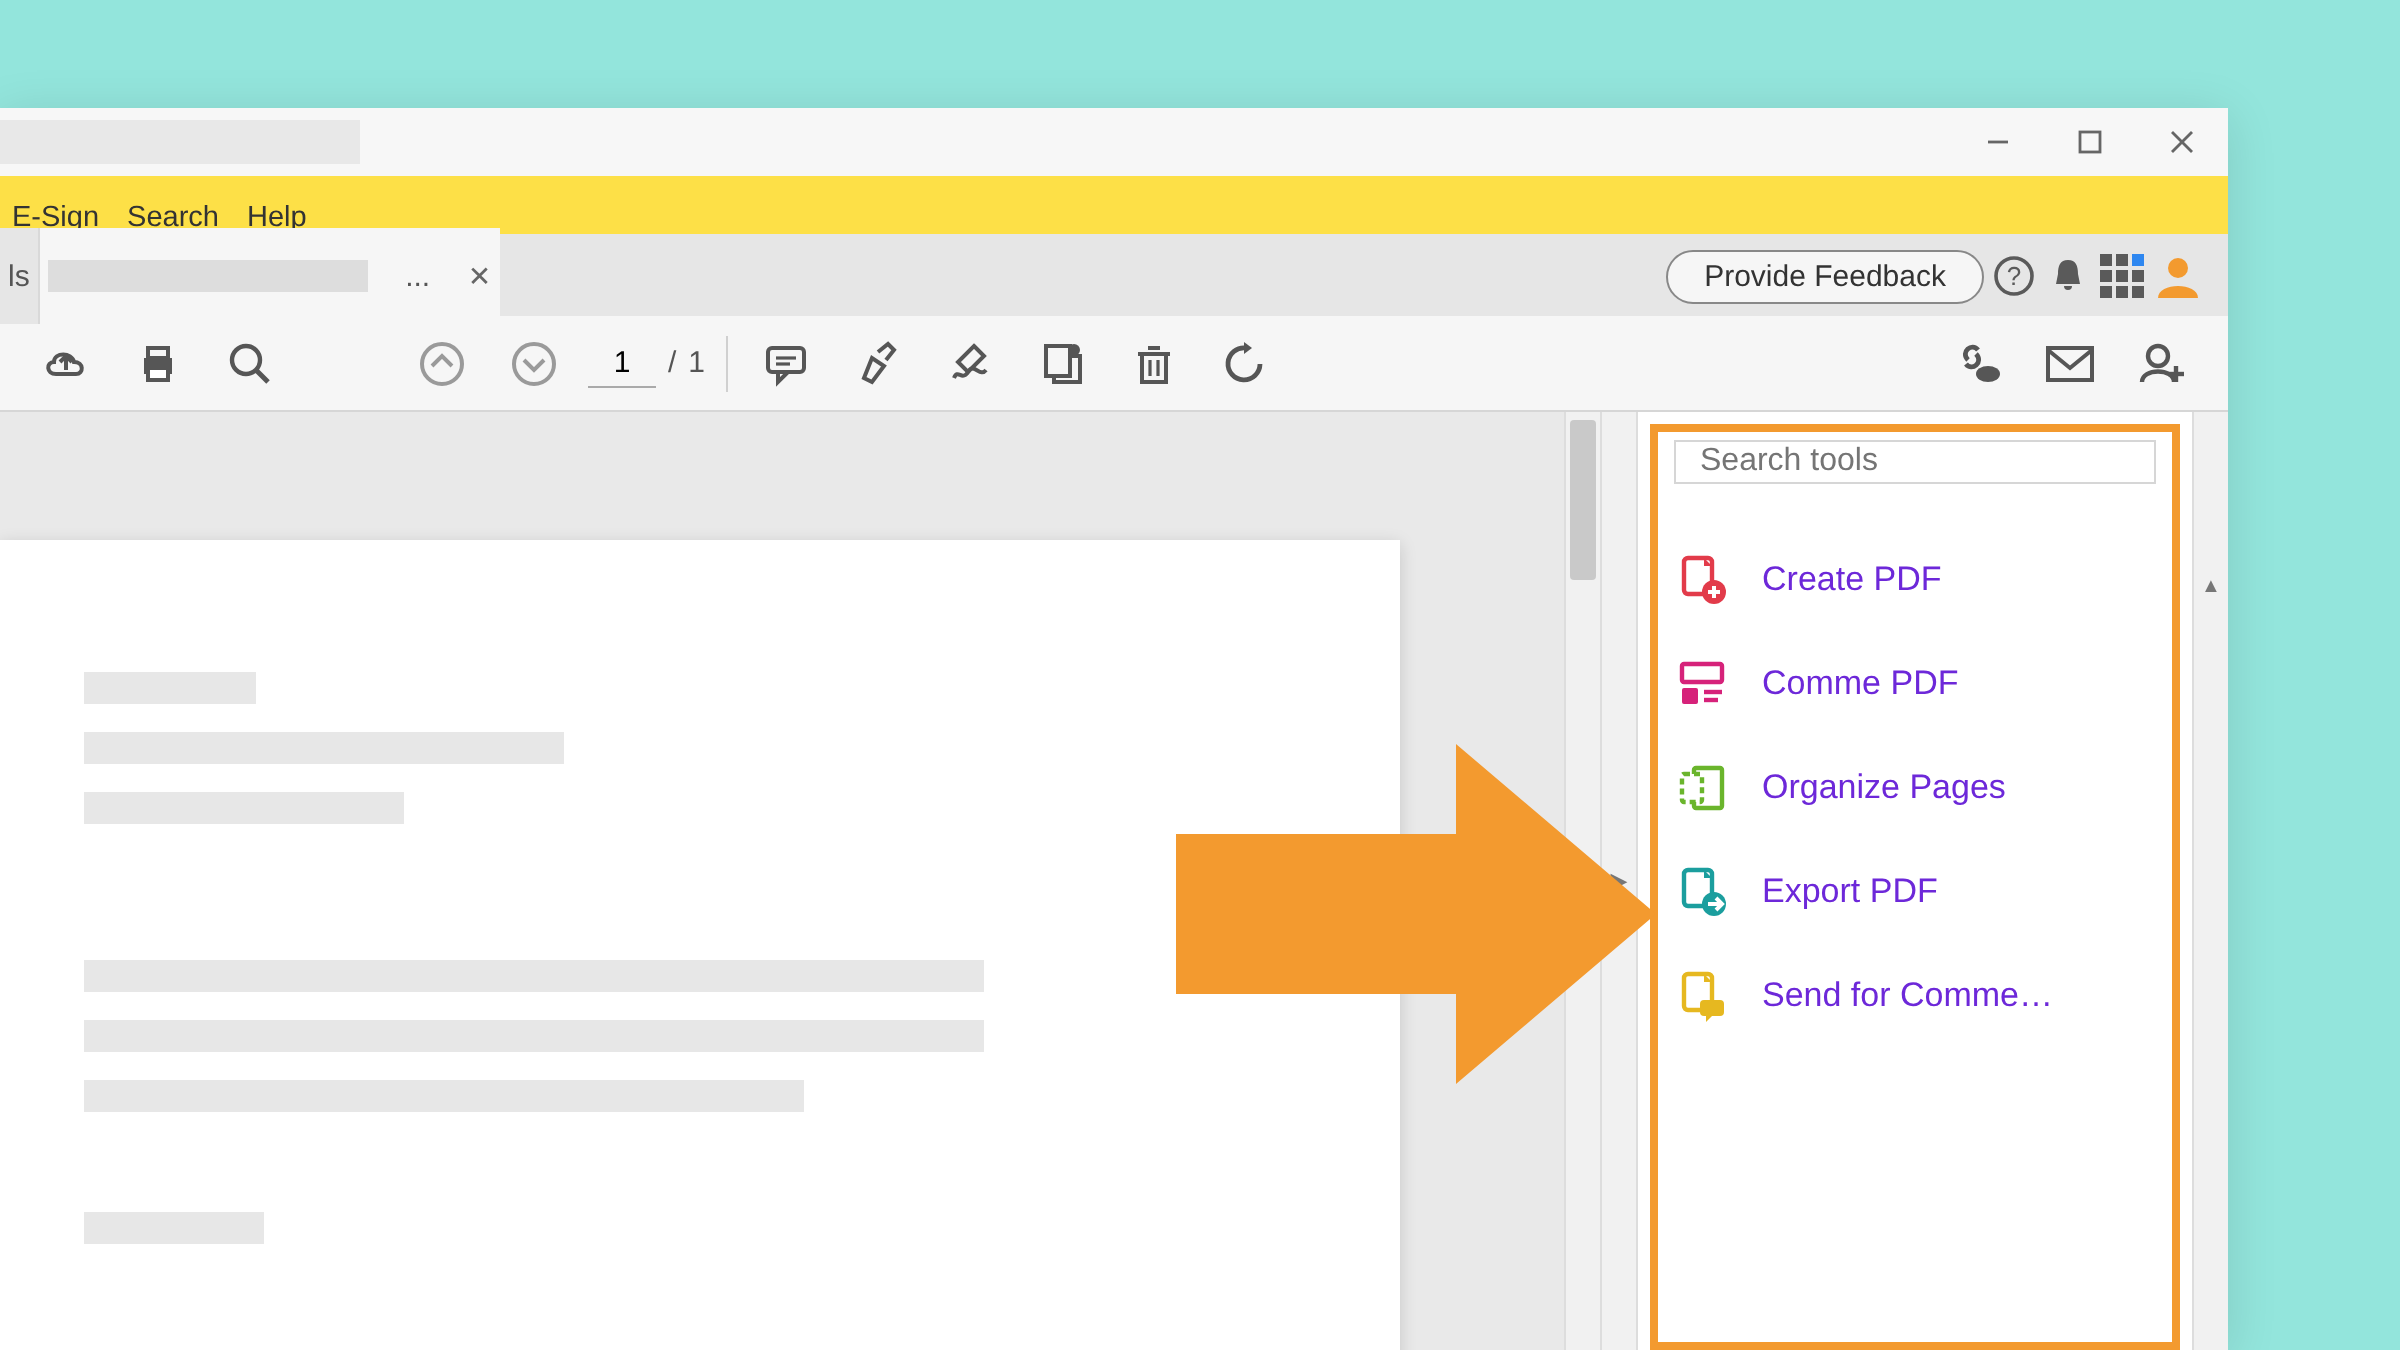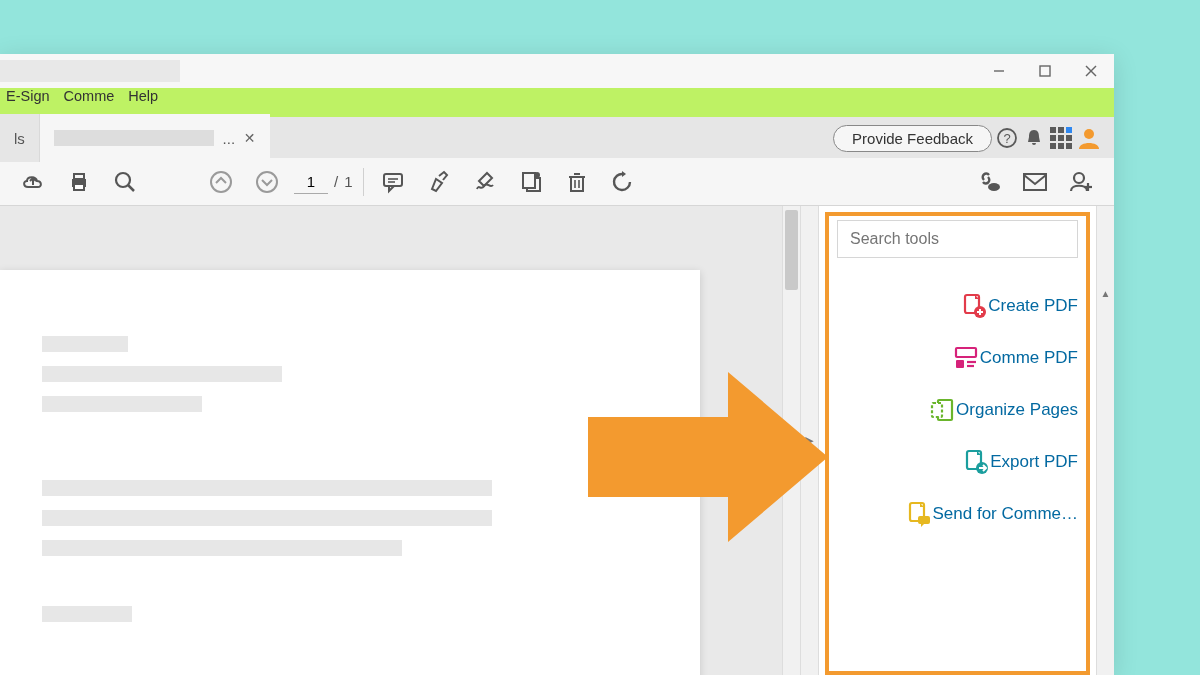--- a/index.html
+++ b/index.html
@@ -7,25 +7,25 @@
   .app-window {
     position: absolute; left: 0; top: 54px; width: 1114px; height: 621px;
     background: #fff; box-shadow: 0 4px 24px rgba(0,0,0,0.12);
   }
   
   .titlebar { height: 34px; background: #f7f7f7; display:flex; align-items:center; }
   .title-placeholder { margin-left: 0; width: 180px; height: 22px; background:#e8e8e8; }
   .winctrls { margin-left:auto; display:flex; }
   .winctrl { width:46px; height:34px; display:flex; align-items:center; justify-content:center; color:#666; }
   
-  .menubar { height:30px; background:#bef264; border-bottom:1px solid #e6e6e6; display:flex; align-items:flex-start; padding-left:6px; font-size:14.5px; color:#333; }
+  .menubar { height:30px; background:#fde047; border-bottom:1px solid #e6e6e6; display:flex; align-items:flex-end; padding-left:6px; font-size:14.5px; color:#333; }
   .menubar span { margin-right:14px; }
   
   .tabbar { height:40px; background:#e6e6e6; display:flex; align-items:center; position:relative; }
-  .tab { height:48px; display:flex; align-items:center; padding:0 14px; font-size:15px; color:#555; }
+  .tab { height:48px; display:flex; align-items:center; padding:0 4px; font-size:15px; color:#555; }
   .tab.first { background:#e6e6e6; border-right:1px solid #d9d9d9;}
   .tab.doc { background:#f6f6f6; width:230px; justify-content: space-between; }
   .tab-filler { flex:1; }
   .tab-right { display:flex; align-items:center; gap:3px; padding-right:14px; }
   .feedback-btn { border:1.5px solid #888; border-radius:18px; padding:4px 18px; font-size:15px; color:#333; background:#f6f6f6; }
   .icon-top { width:24px; height:24px; display:flex; align-items:center; justify-content:center; color:#5a5a5a; }
   .grid-icon { display:grid; grid-template-columns:repeat(3,6px); grid-template-rows:repeat(3,6px); gap:2px; }
   .grid-icon div { background:#5a5a5a; }
   .grid-icon div.blue { background:#2e87f0; }
   .signin { position:relative; }
@@ -43,23 +43,23 @@
   .vscroll .thumb { position:absolute; left:2px; right:2px; top:4px; height:80px; background:#c9c9c9; border-radius:2px; }
   .vscroll .arrow-up { position:absolute; top:2px; left:0; right:0; text-align:center; font-size:10px; color:#777; }
   .sidepanel-gap { width:18px; background:#f1f1f1; border-left:1px solid #ddd; display:flex; align-items:center; justify-content:center; }
   .caret-left { font-size:11px; color:#777; }
   .page { position:absolute; left:0; top:64px; width:700px; height:540px; background:#fff; box-shadow:0 2px 8px rgba(0,0,0,0.15); }
   .redact { position:absolute; background:#e7e7e7; height:16px; }
   
   .tools-panel { width:278px; background:#fff; border-left:1px solid #ddd; position:relative; }
   .highlight-border { position:absolute; left:6px; right:6px; top:6px; bottom:0; border:4px solid #f39a2f; pointer-events:none; }
   .tools-inner { padding:14px 18px 0 18px; }
-  .search-tools { width:100%; height:38px; border:1px solid #d6d6d6; font-size:16px; color:#888; padding:0 12px; }
+  .search-tools { width:100%; height:22px; border:1px solid #d6d6d6; font-size:16px; color:#888; padding:0 12px; }
   .tool-list { margin-top:22px; }
-  .tool-row { display:flex; align-items:center; height:52px; cursor:pointer; font-size:17px; color:#0369a1;justify-content:flex-end; }
+  .tool-row { display:flex; align-items:center; gap:16px; height:52px; cursor:pointer; font-size:17px; color:#6d28d9; }
   .tool-icon { width:28px; height:28px; display:flex; align-items:center; justify-content:center; }
   .panel-scroll { width:18px; background:#f1f1f1; border-left:1px solid #ddd; position:relative;}
   .panel-scroll .arrow-up { position:absolute; top:82px; left:0; right:0; text-align:center; font-size:10px; color:#777; }
   
   .big-arrow { position:absolute; left:578px; top:362px; pointer-events:none; }
   .doc-name-ph { width:160px; height:16px; background:#ddd; }
   .close-x { width:12px; color:#666; font-size:14px; }
   .tb-svg { display:block; }
 </style>
 </head>
@@ -84,21 +84,21 @@
         <svg class="tb-svg" width="14" height="14">
             <line x1="2" y1="2" x2="12" y2="12" stroke="#666" stroke-width="1.4"></line>
             <line x1="12" y1="2" x2="2" y2="12" stroke="#666" stroke-width="1.4"></line>
           </svg>
       </div>
     </div>
   </div>
 
   <div class="menubar">
     <span>E-Sign</span>
-    <span>Comme</span>
+    <span>Search</span>
     <span>Help</span>
   </div>
 
   <div class="tabbar">
     <div class="tab first">
        <span>ls</span>
     </div>
     <div class="tab doc">
        <div class="doc-name-ph"></div>
        <span>...</span>

